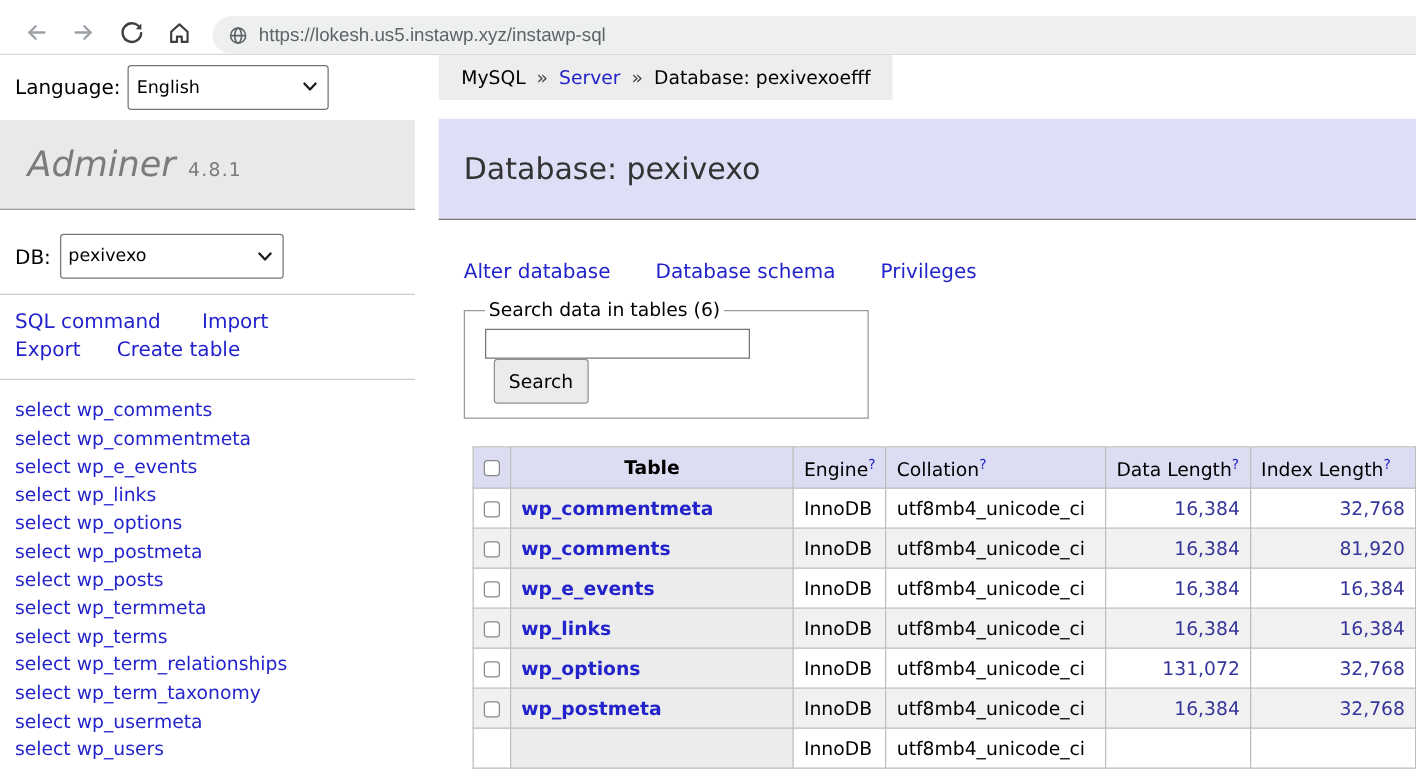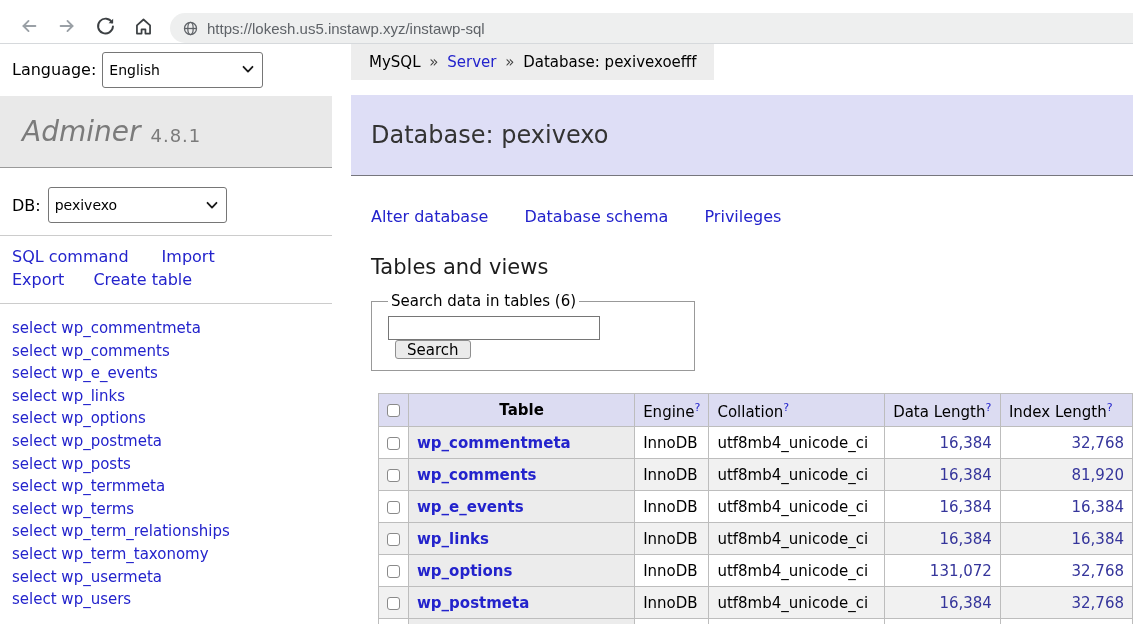--- a/index.html
+++ b/index.html
@@ -24,21 +24,21 @@
   
   .lang-row { padding: 9px 0 0 12px; display: flex; align-items: center; height: 42px; }
   .lang-label { font-size: 16px; margin-right: 6px; }
   .fake-select { background: #fff; border: 1px solid #767676; border-radius: 3px; height: 36px;
     display: flex; align-items: center; justify-content: space-between; padding: 0 8px 0 6px;
     font-size: 14px; cursor: default; }
   .lang-select { width: 161px; }
   .brand { margin-top: 10px; width: 332px; height: 72px; background: #e9e9e9;
     border-bottom: 1px solid #9a9a9a; display: flex; align-items: center; padding-left: 22px; }
   .brand-name { font-style: italic; font-size: 28px; color: #7b7b7b; font-weight: 400; }
-  .brand-version { font-size: 18px; color: #7b7b7b; margin-left: 10px; margin-top: 8px; letter-spacing: 1px; }
+  .brand-version { font-size: 15px; color: #7b7b7b; margin-left: 10px; margin-top: 8px; letter-spacing: 1px; }
   .db-row { margin-top: 19px; padding-left: 12px; display: flex; align-items: center; }
   .db-label { font-size: 16px; margin-right: 7px; }
   .db-select { width: 179px; }
   .side-hr { border: none; border-top: 1px solid #ccc; width: 332px; margin: 12px 0 0 0; }
   .actions { margin-top: 9px; padding-left: 12px; font-size: 16px; line-height: 23px; }
   .actions a { color: #2323cc; }
   .actions .gap1 { margin-right: 33px; }
   .actions .gap2 { margin-right: 29px; }
   .side-list { margin-top: 13px; padding-left: 12px; }
   .side-item { line-height: 22.6px; font-size: 15px; white-space: nowrap; }
@@ -52,21 +52,21 @@
     display: flex; align-items: center; padding-left: 20px; }
   .page-title { font-size: 24px; font-weight: 400; color: #333; }
   .content { padding-left: 20px; }
   .db-links { margin-top: 31px; font-size: 16px; }
   .db-links a { color: #2323cc; margin-right: 31px; }
   .section-title { margin-top: 29px; font-size: 21px; font-weight: 400; color: #1c1c1c; }
   fieldset.search-box { margin-top: 13px; width: 324px; border: 1px solid #999; padding: 6px 10px 11px 16px; }
   fieldset.search-box legend { font-size: 15px; padding: 0 3px; }
   .search-input { width: 212px; height: 24px; border: 1px solid #767676; background: #fff;
     font-size: 14px; padding: 0 4px; }
-  .search-btn { margin-left: 7px; height: 19px; padding: 0 11px; font-size: 15px;
+  .search-btn { margin-left: 7px; height: 36px; padding: 0 11px; font-size: 15px;
     font-family: "DejaVu Sans", sans-serif; background: #ebebeb; border: 1px solid #8f8f8f;
     border-radius: 3px; color: #000; cursor: pointer; }
 
   
   table.db-table { margin: 22px 0 0 7px; border-collapse: collapse; font-size: 15px; }
   .db-table td, .db-table th { border: 1px solid #bdbdbd; padding: 5px 8px; height: 32px; }
   .db-table { border: 1px solid #999; }
   .db-table thead td, .db-table thead th { background: #dcdcf2; }
   .db-table thead th { font-weight: bold; text-align: center; }
   .db-table thead .lbl { font-weight: 400; }
@@ -164,25 +164,25 @@
       </div>
       <div>
         <a class="gap2">Export</a><a>Create table</a>
       </div>
     </div>
 
     <hr class="side-hr">
 
     <div class="side-list" id="side-list">
   <div class="side-item">
+    <a>select</a> <a>wp_comments</a>
+  </div>
+
+  <div class="side-item">
     <a>select</a> <a>wp_commentmeta</a>
-  </div>
-
-  <div class="side-item">
-    <a>select</a> <a>wp_comments</a>
   </div>
 
   <div class="side-item">
     <a>select</a> <a>wp_e_events</a>
   </div>
 
   <div class="side-item">
     <a>select</a> <a>wp_links</a>
   </div>
 
@@ -237,21 +237,20 @@
       <h2 class="page-title">Database: pexivexo</h2>
     </div>
 
     <div class="content">
       <div class="db-links">
         <a>Alter database</a>
         <a>Database schema</a>
         <a>Privileges</a>
       </div>
 
-      <h3 class="section-title">Tables and views</h3>
 
       <fieldset class="search-box">
         <legend>Search data in tables (6)</legend>
         <input type="text" class="search-input" value="" style="">
         <button class="search-btn">Search</button>
       </fieldset>
 
       <table class="db-table">
         <thead>
           <tr>

